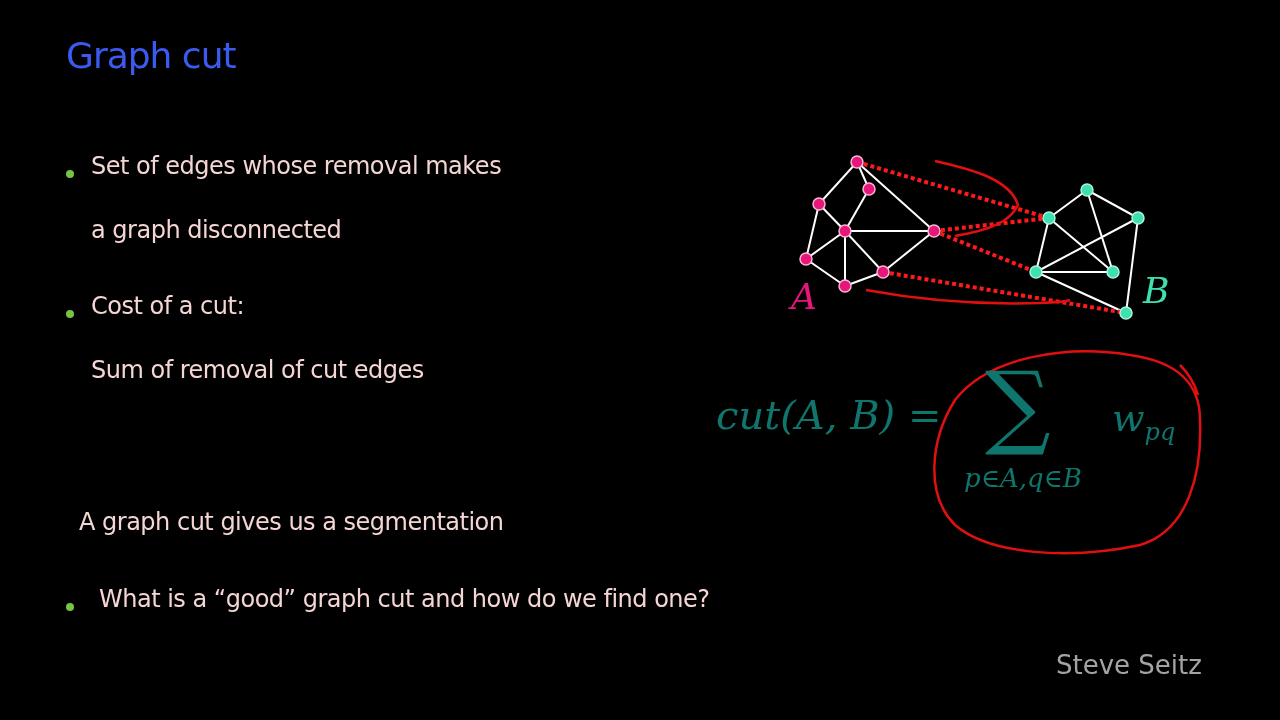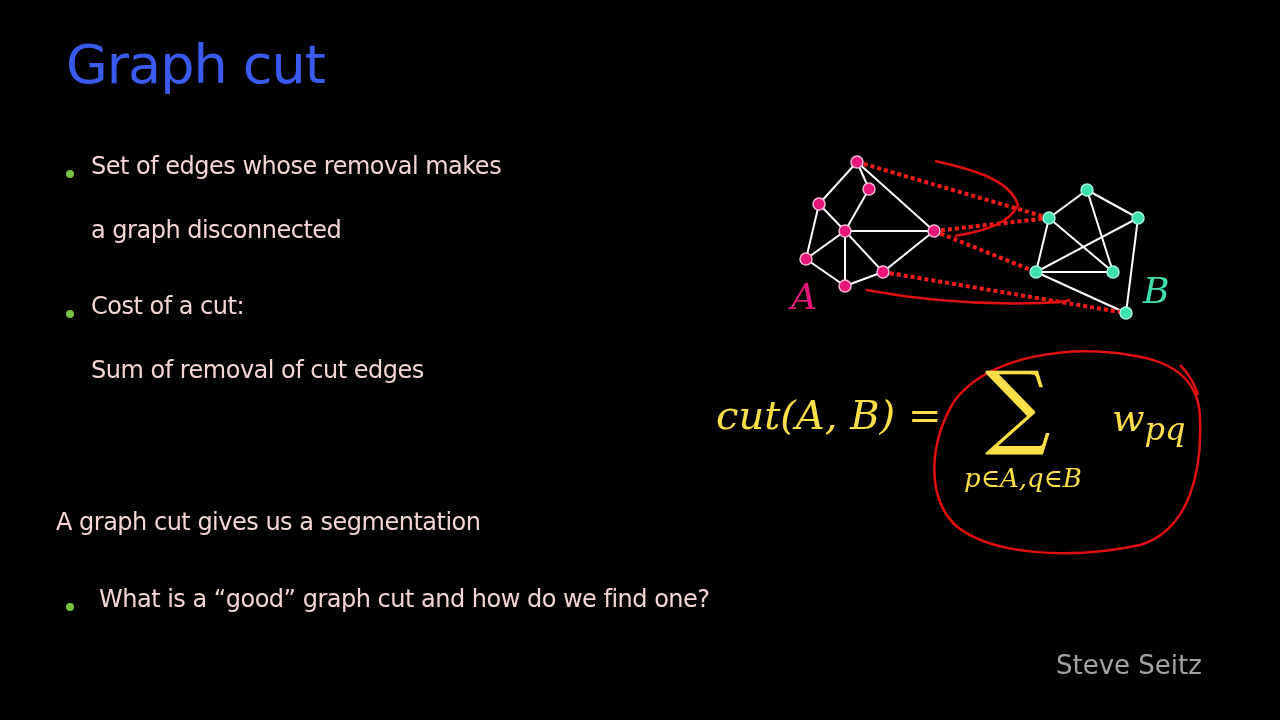--- a/index.html
+++ b/index.html
@@ -1,40 +1,40 @@
 <!DOCTYPE html>
 <html><head>
 <meta charset="utf-8">
 <style>
   html, body { margin: 0; padding: 0; background: #000; }
   body { width: 1280px; height: 720px; position: relative; overflow: hidden;
          font-family: "DejaVu Sans", "Liberation Sans", sans-serif; }
-  .title { position: absolute; left: 66px; top: 38px; font-size: 54px; color: #3b5bf0;
+  .title { position: absolute; left: 66px; top: 38px; font-size: 36px; color: #3b5bf0;
            letter-spacing: -1px; line-height: 1; }
   .line { position: absolute; font-size: 24px; color: #f4d6d4; line-height: 1; white-space: nowrap;
           letter-spacing: -0.5px; }
   .bullet { position: absolute; width: 8px; height: 8px; border-radius: 50%; background: #76c442; }
   .author { position: absolute; left: 1056px; top: 650px; font-size: 26px; color: #a3a3a3; }
   svg.diagram { position: absolute; left: 0; top: 0; }
-  .formula { position: absolute; font-family: "DejaVu Serif", "Liberation Serif", serif; color: #fde047; font-style: italic; }
+  .formula { position: absolute; font-family: "DejaVu Serif", "Liberation Serif", serif; color: #0f766e; font-style: italic; }
 </style>
 </head>
 <body>
 
 <div class="title">Graph cut</div>
 
 <span class="bullet" style="left:66px; top:170px;"></span>
 <div class="line" style="left:91px; top:154px;">Set of edges whose removal makes</div>
 <div class="line" style="left:91px; top:218px;">a graph disconnected</div>
 
 <span class="bullet" style="left:66px; top:310px;"></span>
 <div class="line" style="left:91px; top:294px;">Cost of a cut:</div>
 <div class="line" style="left:91px; top:358px;">Sum of removal of cut edges</div>
 
-<div class="line" style="left:56px; top:510px;">A graph cut gives us a segmentation</div>
+<div class="line" style="left:79px; top:510px;">A graph cut gives us a segmentation</div>
 
 <span class="bullet" style="left:66px; top:603px;"></span>
 <div class="line" style="left:99px; top:587px;">What is a “good” graph cut and how do we find one?</div>
 
 <svg class="diagram" width="1280" height="720">
 
   <g stroke="#ffffff" stroke-width="2">
     <line x1="857" y1="162" x2="819" y2="204"></line>
     <line x1="857" y1="162" x2="869" y2="189"></line>
     <line x1="857" y1="162" x2="934" y2="231"></line>
@@ -97,16 +97,16 @@
   <path fill="none" stroke="#e01010" stroke-width="2.5" d="M955,400 C990,355 1070,345 1130,355 C1180,362 1200,385 1200,420 C1202,470 1190,530 1140,545 C1070,560 990,555 955,525 C925,495 930,440 955,400 M1180,365 C1190,375 1195,385 1198,395"></path>
 </svg>
 
 <div class="formula" style="left:791px; top:276px; font-size:36px; color:#e8157a;">A</div>
 <div class="formula" style="left:1143px; top:270px; font-size:36px; color:#3fe0b0;">B</div>
 
 <div class="formula" style="left:716px; top:392px; font-size:40px;">cut(A, B) =</div>
 <div class="formula" style="left:985px; top:360px; font-size:92px; font-style:normal; line-height:1;">∑</div>
 <div class="formula" style="left:964px; top:463px; font-size:26px;font-style:italic;">p∈A,q∈B</div>
 <div class="formula" style="left:1112px; top:396px; font-size:38px;">
-  <span>w</span><sub style="font-size:32px;">pq</sub>
+  <span>w</span><sub style="font-size:24px;">pq</sub>
 </div>
 
 <div class="author">Steve Seitz</div>
 
 </body></html>

